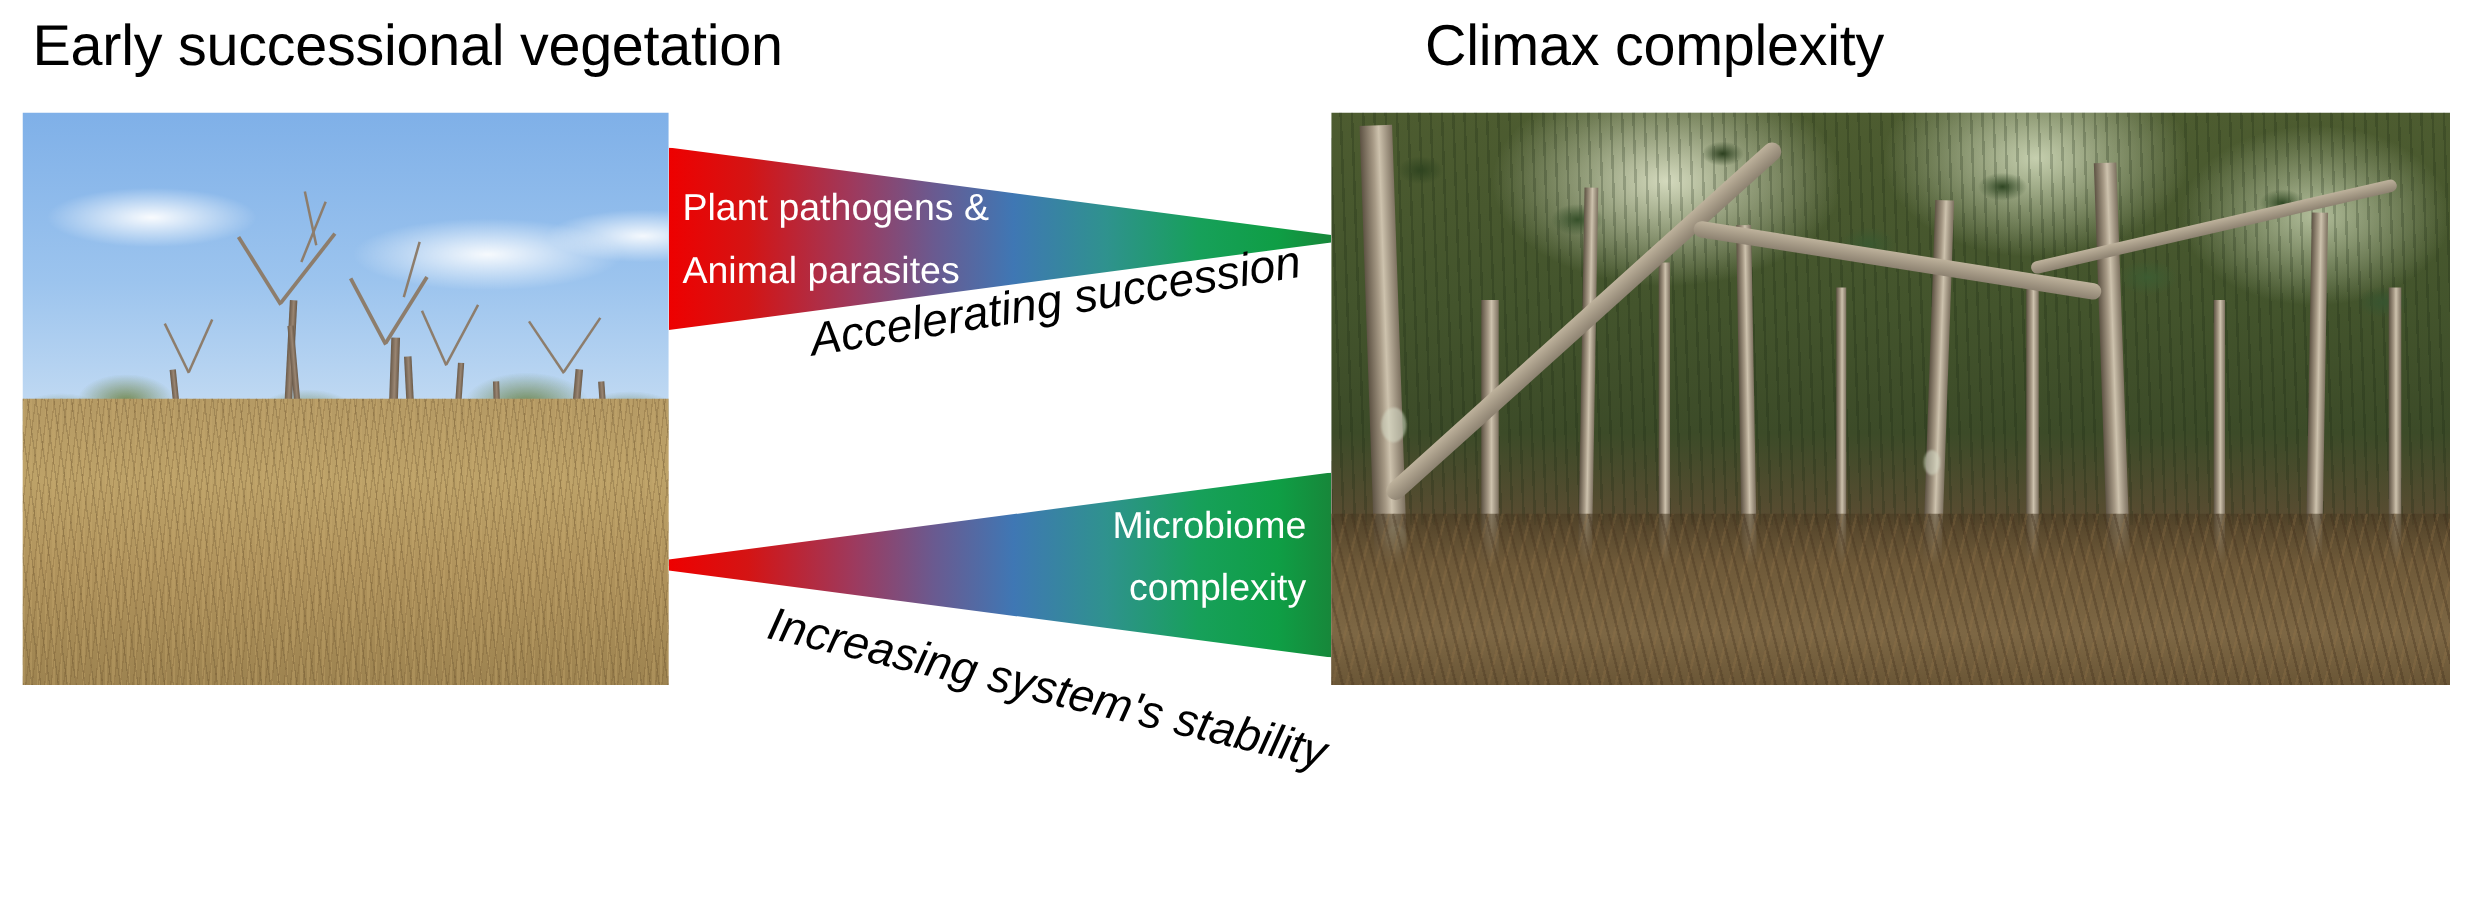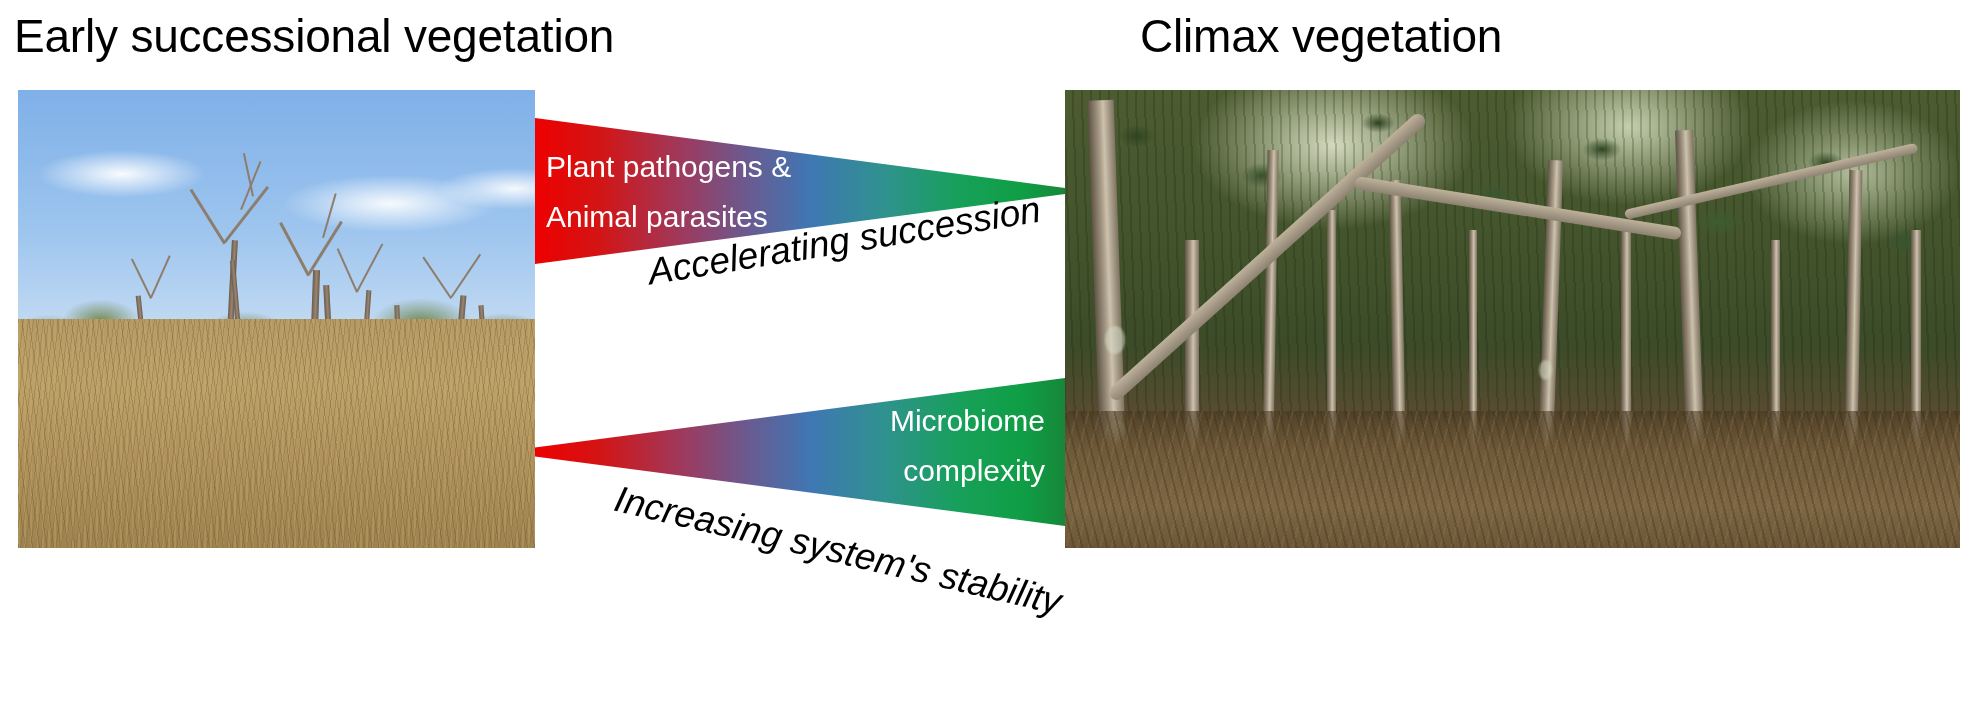--- a/index.html
+++ b/index.html
@@ -23,21 +23,21 @@
   .title {
     position: absolute;
     top: 8px;
     font-size: 46px;
     line-height: 56px;
     color: #000000;
     font-weight: 400;
     white-space: nowrap;
     letter-spacing: -0.2px;
   }
-  #title-left  { left: 14px; }
+  #title-left  { left: 26px; }
   #title-right { left: 1140px; }
 
   
   .photo {
     position: absolute;
     overflow: hidden;
   }
   #photo-early {
     left: 18px; top: 90px;
     width: 517px; height: 458px;
@@ -201,21 +201,21 @@
     transform: rotate(13.2deg);
     transform-origin: left top;
   }
 </style>
 </head>
 <body>
 
 <div id="canvas">
 
   <div class="title" id="title-left">Early successional vegetation</div>
-  <div class="title" id="title-right">Climax vegetation</div>
+  <div class="title" id="title-right">Climax complexity</div>
 
   <div class="photo" id="photo-early">
     <div class="savanna-sky"></div>
     <div class="savanna-scrub"></div>
 
     <div class="trunk" style="left:205px; top:150px; width:6px; height:170px; transform:rotate(3deg);"></div>
     <div class="trunk" style="left:225px; top:170px; width:5px; height:150px; transform:rotate(-5deg);"></div>
     <div class="trunk" style="left:290px; top:180px; width:7px; height:145px; transform:rotate(2deg);"></div>
     <div class="trunk" style="left:312px; top:195px; width:6px; height:130px; transform:rotate(-3deg);"></div>
     <div class="trunk" style="left:340px; top:200px; width:5px; height:120px; transform:rotate(4deg);"></div>

